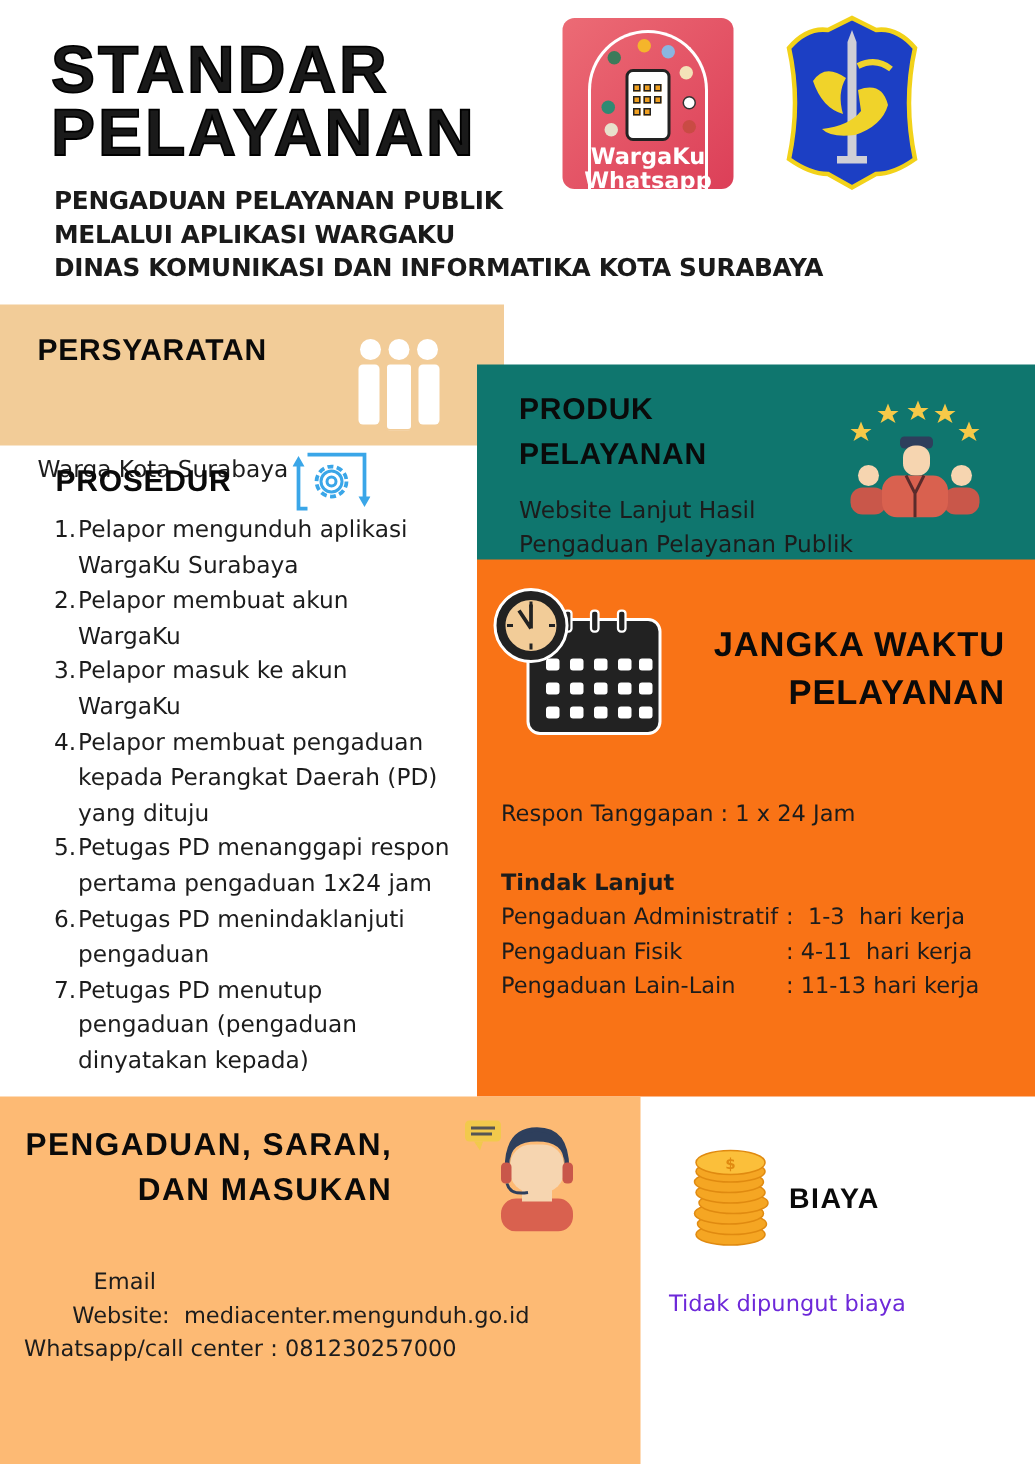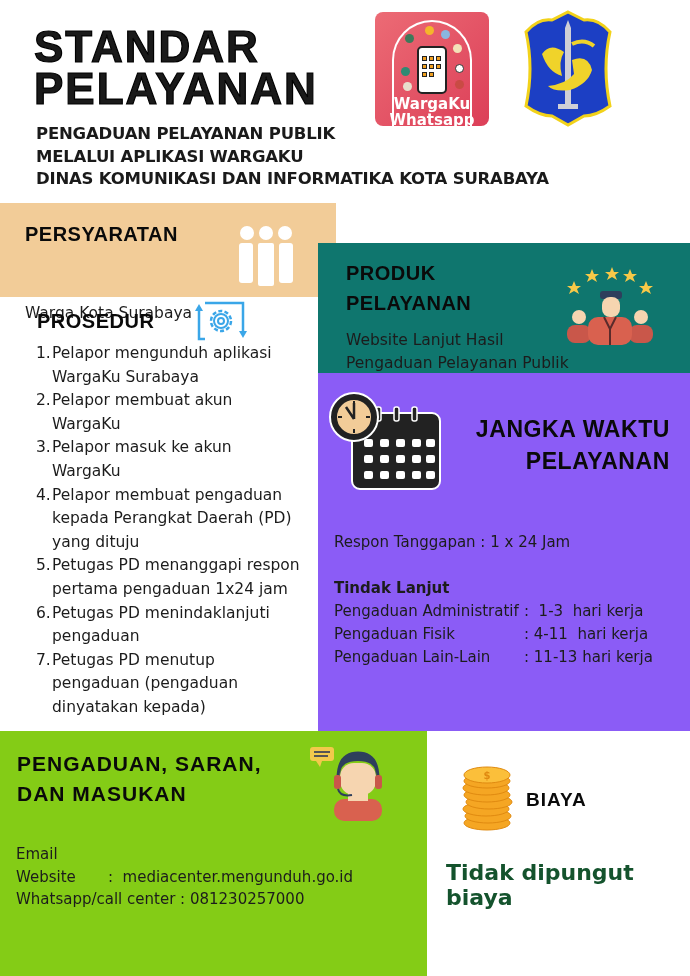--- a/index.html
+++ b/index.html
@@ -34,35 +34,35 @@
   #produk-title { left: 28px; top: 15px; font-size: 20px; line-height: 30px; }
   #produk-body { left: 28px; top: 86px; font-size: 15.5px; line-height: 23px; }
 
   
   #prosedur-title { left: 37px; top: 310px; font-size: 20px; }
   #prosedur-list { left: 36px; top: 342px; width: 280px; font-size: 15.5px; line-height: 23.6px; list-style: none; }
   #prosedur-list li { display: flex; }
   #prosedur-list .n { width: 16px; flex: none; }
 
   
-  #jangka { left: 318px; top: 373px; width: 372px; height: 358px; background: #8b5cf6; }
+  #jangka { left: 318px; top: 373px; width: 372px; height: 358px; background: #f97316; }
   #jangka-title { right: 20px; top: 40px; font-size: 23px; line-height: 32px; text-align: right; letter-spacing: 0.6px; }
   #jangka-resp { left: 16px; top: 160px; font-size: 15px; }
   #jangka-tl { left: 16px; top: 206px; font-size: 15px; font-weight: bold; }
   .tl-row { position: absolute; left: 16px; font-size: 15px; display: flex; align-items: flex-end; }
   .tl-row .k { width: 190px; }
 
   
-  #pengaduan { left: 0; top: 731px; width: 427px; height: 245px; background: #84cc16; }
+  #pengaduan { left: 0; top: 731px; width: 427px; height: 245px; background: #fdba74; text-align: right; }
   #pengaduan-title { left: 17px; top: 18px; font-size: 21px; line-height: 30px; letter-spacing: 1px; }
   .contact { position: absolute; left: 16px; font-size: 15px; display: flex; }
 
   
   #biaya-title { left: 526px; top: 789px; font-size: 19px; letter-spacing: 1px; }
-  #biaya-body { left: 446px; top: 860px; font-size: 22px; color: #14532d; font-weight: bold; }
+  #biaya-body { left: 446px; top: 860px; font-size: 15px; color: #6d28d9; }
 </style>
 </head>
 <body>
 
 <div id="title" class="abs">
   <div>STANDAR</div>
   <div>PELAYANAN</div>
 </div>
 <div id="subtitle" class="abs">
   <div>PENGADUAN PELAYANAN PUBLIK</div>

